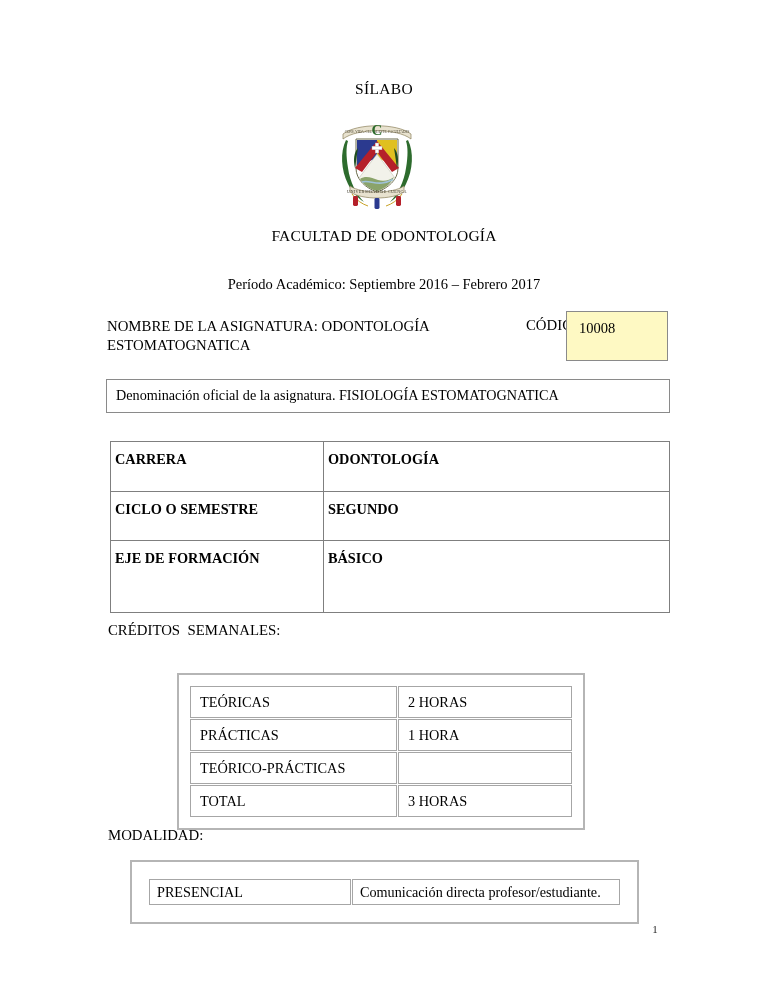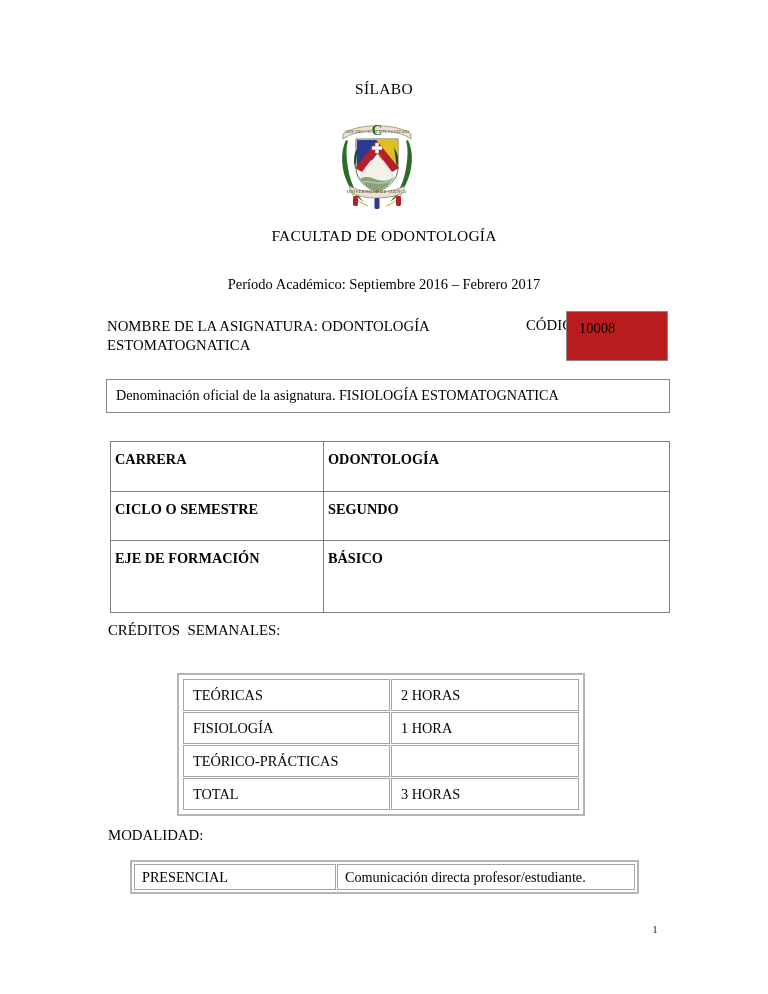--- a/index.html
+++ b/index.html
@@ -78,21 +78,21 @@
     margin-left: 46px;
   }
   .codigo-box {
     position: absolute;
     left: 566px;
     top: 311px;
     width: 102px;
     height: 50px;
     border: 1.2px solid #8a8a8a;
     box-sizing: border-box;
-    background: #b91c1c;
+    background: #fef9c3;
   }
   .codigo-box .val {
     position: absolute;
     left: 12px;
     top: 8px;
     font-size: 14.5px;
   }
 
   
   .denom-box {
@@ -147,21 +147,21 @@
   }
 
   
   .hours-wrap {
     position: absolute;
     left: 177px;
     top: 673px;
     width: 408px;
     border: 2px solid #b5b5b5;
     box-sizing: border-box;
-    padding: 3px;
+    padding: 10px;
     background: #fff;
   }
   .hours-table {
     width: 100%;
     border-collapse: separate;
     border-spacing: 1px;
     table-layout: fixed;
   }
   .hours-table td {
     border: 1px solid #a6a6a6;
@@ -181,21 +181,21 @@
     top: 827px;
     font-size: 14.8px;
   }
   .mod-wrap {
     position: absolute;
     left: 130px;
     top: 860px;
     width: 509px;
     border: 2px solid #b5b5b5;
     box-sizing: border-box;
-    padding: 1px;
+    padding: 16px;
     background: #fff;
   }
   .mod-table {
     width: 100%;
     border-collapse: separate;
     border-spacing: 1px;
     table-layout: fixed;
   }
   .mod-table td {
     border: 1px solid #a6a6a6;
@@ -307,21 +307,21 @@
   <div class="creditos-label">CRÉDITOS  SEMANALES:</div>
 
   <div class="hours-wrap">
     <table class="hours-table">
       <tbody>
           <tr>
         <td class="h1">TEÓRICAS</td>
         <td class="h2">2 HORAS</td>
       </tr>
       <tr>
-        <td class="h1">FISIOLOGÍA</td>
+        <td class="h1">PRÁCTICAS</td>
         <td class="h2">1 HORA</td>
       </tr>
       <tr>
         <td class="h1">TEÓRICO-PRÁCTICAS</td>
         <td class="h2"></td>
       </tr>
       <tr>
         <td class="h1">TOTAL</td>
         <td class="h2">3 HORAS</td>
       </tr>

